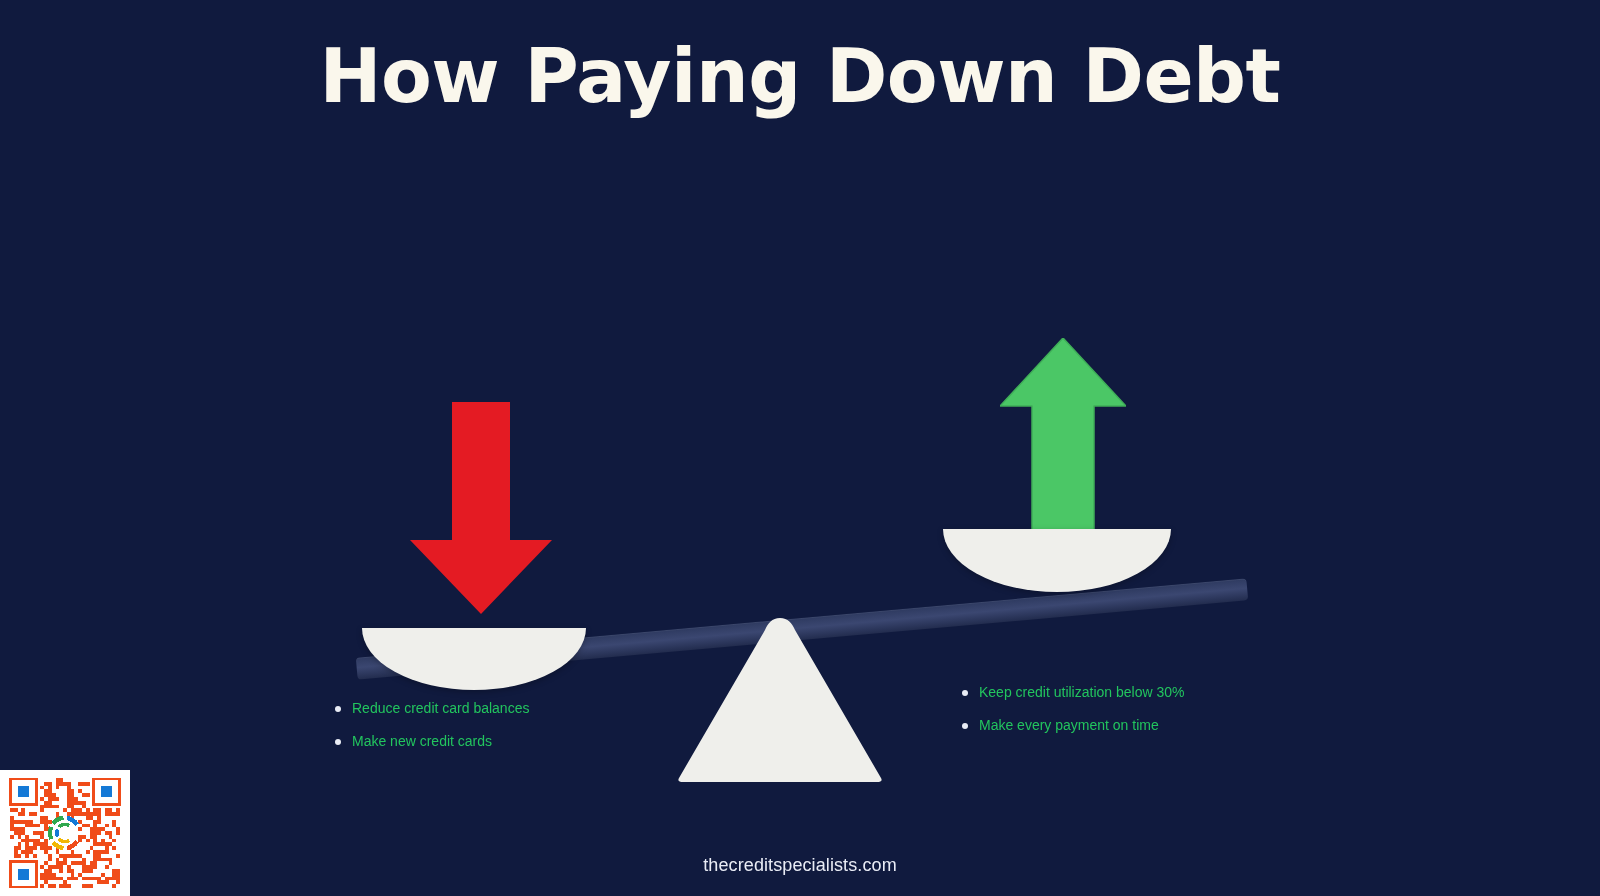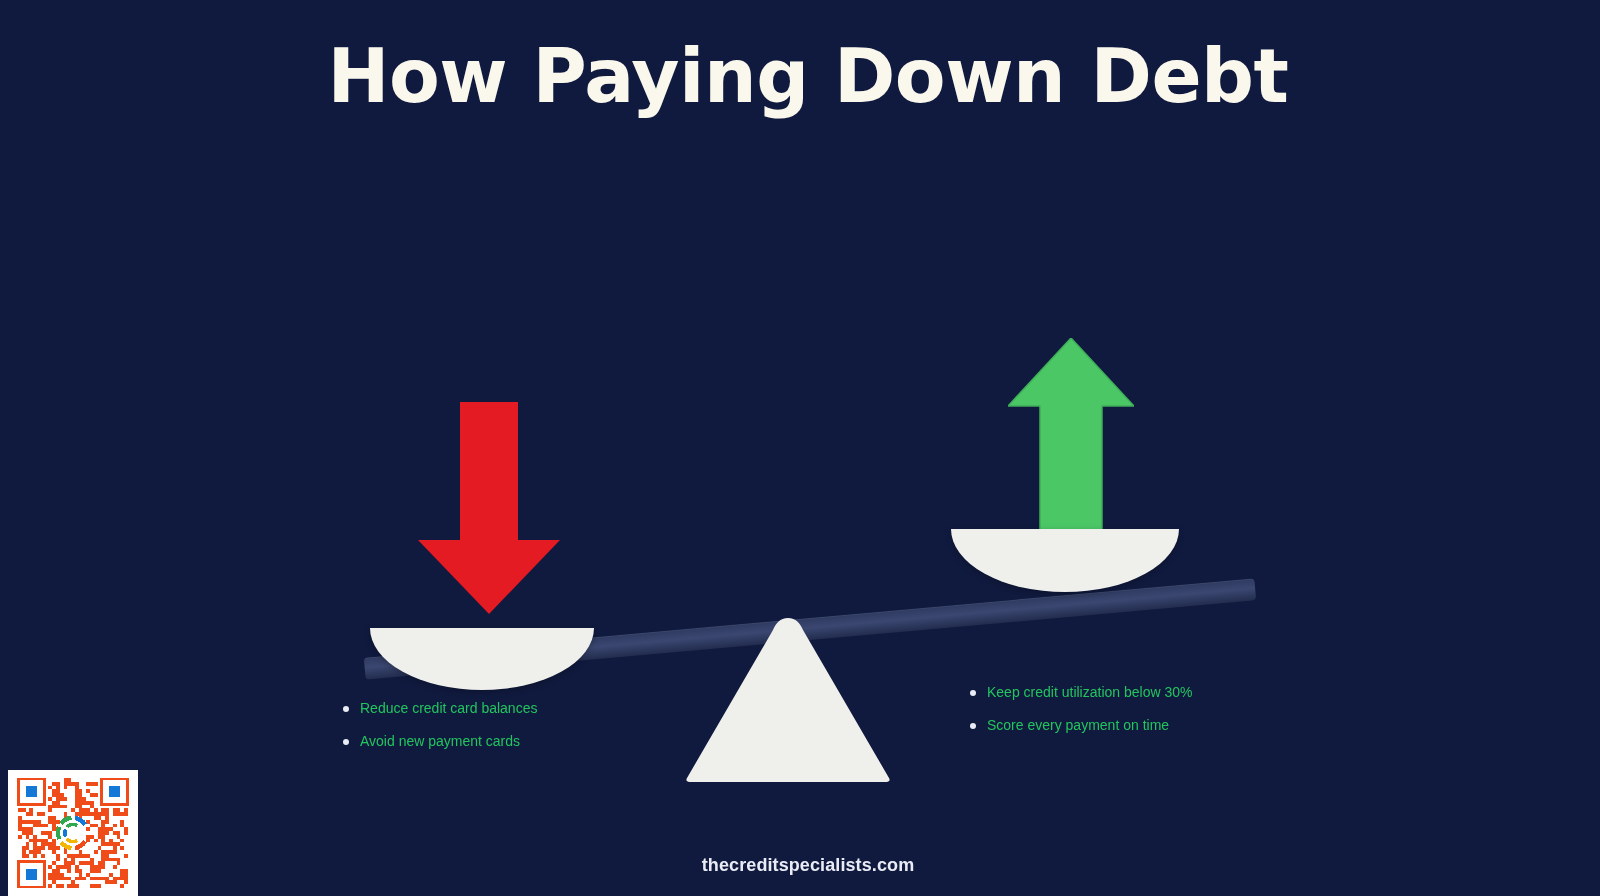--- a/index.html
+++ b/index.html
@@ -15,21 +15,20 @@
     font-family: "Liberation Sans", sans-serif;
     position: relative;
   }
 
   #canvas {
     position: relative;
     width: 1452px;
     height: 896px;
     background: #101A3E;
     overflow: hidden;
-    margin-left: 8px;
   }
 
   
   .title-block {
     position: absolute;
     top: 28px;
     left: 0;
     width: 1600px;
     text-align: center;
     padding: 0 180px;
@@ -151,21 +150,20 @@
   .footer-url {
     position: absolute;
     left: 0;
     top: 855px;
     width: 1600px;
     text-align: center;
     color: #E9ECF5;
     font-size: 18px;
     font-family: "Liberation Sans", sans-serif;
     letter-spacing: 0.1px;
-    font-weight: bold;
   }
 
   
   .qr-panel {
     position: absolute;
     left: 0px;
     top: 770px;
     width: 130px;
     height: 126px;
     background: #FFFFFF;
@@ -205,26 +203,26 @@
     <div class="fulcrum">
       <svg width="208" height="164" viewBox="0 0 208 164" xmlns="http://www.w3.org/2000/svg">
         <path d="M104 0 C112 0 116 5 119 12 L205 160 C206.5 162.5 205 164 202.5 164
                  L5.5 164 C3 164 1.5 162.5 3 160 L89 12 C92 5 96 0 104 0 Z" fill="#EFEFEB"></path>
       </svg>
     </div>
   </div>
 
   <ul class="bullets bullets-left">
     <li>Reduce credit card balances</li>
-    <li>Avoid new payment cards</li>
+    <li>Make new credit cards</li>
   </ul>
 
   <ul class="bullets bullets-right">
     <li>Keep credit utilization below 30%</li>
-    <li>Score every payment on time</li>
+    <li>Make every payment on time</li>
   </ul>
 
   <div class="footer-url">thecreditspecialists.com</div>
 
   <div class="qr-panel">
     <svg id="qr-svg" width="112" height="110" viewBox="0 0 29 29" xmlns="http://www.w3.org/2000/svg" shape-rendering="crispEdges">
       <rect x="0" y="0" width="29" height="29" fill="#FFFFFF"></rect>
       <g id="qr-modules" fill="#F04C19">
           <path d="M12 0h1v1h-1zM13 0h1v1h-1zM9 1h1v1h-1zM10 1h1v1h-1zM12 1h1v1h-1zM13 1h1v1h-1zM14 1h1v1h-1zM15 1h1v1h-1zM18 1h1v1h-1zM19 1h1v1h-1zM20 1h1v1h-1zM8 2h1v1h-1zM10 2h1v1h-1zM12 2h1v1h-1zM15 2h1v1h-1zM9 3h1v1h-1zM10 3h1v1h-1zM15 3h1v1h-1zM16 3h1v1h-1zM18 3h1v1h-1zM9 4h1v1h-1zM10 4h1v1h-1zM11 4h1v1h-1zM15 4h1v1h-1zM16 4h1v1h-1zM19 4h1v1h-1zM20 4h1v1h-1zM8 5h1v1h-1zM10 5h1v1h-1zM11 5h1v1h-1zM12 5h1v1h-1zM15 5h1v1h-1zM16 5h1v1h-1zM17 5h1v1h-1zM9 6h1v1h-1zM10 6h1v1h-1zM15 6h1v1h-1zM16 6h1v1h-1zM17 6h1v1h-1zM18 6h1v1h-1zM19 6h1v1h-1zM8 7h1v1h-1zM9 7h1v1h-1zM10 7h1v1h-1zM11 7h1v1h-1zM12 7h1v1h-1zM15 7h1v1h-1zM16 7h1v1h-1zM19 7h1v1h-1zM0 8h1v1h-1zM1 8h1v1h-1zM3 8h1v1h-1zM8 8h1v1h-1zM14 8h1v1h-1zM16 8h1v1h-1zM17 8h1v1h-1zM18 8h1v1h-1zM20 8h1v1h-1zM22 8h1v1h-1zM23 8h1v1h-1zM25 8h1v1h-1zM26 8h1v1h-1zM28 8h1v1h-1zM2 9h1v1h-1zM3 9h1v1h-1zM5 9h1v1h-1zM6 9h1v1h-1zM12 9h1v1h-1zM15 9h1v1h-1zM16 9h1v1h-1zM17 9h1v1h-1zM18 9h1v1h-1zM19 9h1v1h-1zM20 9h1v1h-1zM21 9h1v1h-1zM22 9h1v1h-1zM23 9h1v1h-1zM25 9h1v1h-1zM26 9h1v1h-1zM27 9h1v1h-1zM28 9h1v1h-1zM0 10h1v1h-1zM8 10h1v1h-1zM9 10h1v1h-1zM12 10h1v1h-1zM13 10h1v1h-1zM16 10h1v1h-1zM20 10h1v1h-1zM21 10h1v1h-1zM23 10h1v1h-1zM0 11h1v1h-1zM1 11h1v1h-1zM2 11h1v1h-1zM3 11h1v1h-1zM4 11h1v1h-1zM5 11h1v1h-1zM8 11h1v1h-1zM9 11h1v1h-1zM10 11h1v1h-1zM18 11h1v1h-1zM22 11h1v1h-1zM23 11h1v1h-1zM27 11h1v1h-1zM0 12h1v1h-1zM4 12h1v1h-1zM5 12h1v1h-1zM6 12h1v1h-1zM7 12h1v1h-1zM9 12h1v1h-1zM19 12h1v1h-1zM20 12h1v1h-1zM22 12h1v1h-1zM25 12h1v1h-1zM27 12h1v1h-1zM0 13h1v1h-1zM1 13h1v1h-1zM2 13h1v1h-1zM3 13h1v1h-1zM9 13h1v1h-1zM10 13h1v1h-1zM18 13h1v1h-1zM21 13h1v1h-1zM22 13h1v1h-1zM23 13h1v1h-1zM24 13h1v1h-1zM28 13h1v1h-1zM1 14h1v1h-1zM2 14h1v1h-1zM3 14h1v1h-1zM6 14h1v1h-1zM7 14h1v1h-1zM8 14h1v1h-1zM10 14h1v1h-1zM21 14h1v1h-1zM22 14h1v1h-1zM23 14h1v1h-1zM25 14h1v1h-1zM26 14h1v1h-1zM28 14h1v1h-1zM0 15h1v1h-1zM2 15h1v1h-1zM4 15h1v1h-1zM8 15h1v1h-1zM18 15h1v1h-1zM19 15h1v1h-1zM21 15h1v1h-1zM22 15h1v1h-1zM26 15h1v1h-1zM3 16h1v1h-1zM4 16h1v1h-1zM5 16h1v1h-1zM6 16h1v1h-1zM7 16h1v1h-1zM9 16h1v1h-1zM18 16h1v1h-1zM20 16h1v1h-1zM22 16h1v1h-1zM24 16h1v1h-1zM27 16h1v1h-1zM2 17h1v1h-1zM4 17h1v1h-1zM6 17h1v1h-1zM7 17h1v1h-1zM8 17h1v1h-1zM9 17h1v1h-1zM22 17h1v1h-1zM23 17h1v1h-1zM24 17h1v1h-1zM25 17h1v1h-1zM26 17h1v1h-1zM1 18h1v1h-1zM2 18h1v1h-1zM4 18h1v1h-1zM5 18h1v1h-1zM6 18h1v1h-1zM8 18h1v1h-1zM9 18h1v1h-1zM10 18h1v1h-1zM12 18h1v1h-1zM15 18h1v1h-1zM21 18h1v1h-1zM25 18h1v1h-1zM27 18h1v1h-1zM1 19h1v1h-1zM3 19h1v1h-1zM4 19h1v1h-1zM5 19h1v1h-1zM9 19h1v1h-1zM12 19h1v1h-1zM16 19h1v1h-1zM20 19h1v1h-1zM22 19h1v1h-1zM23 19h1v1h-1zM24 19h1v1h-1zM25 19h1v1h-1zM1 20h1v1h-1zM2 20h1v1h-1zM4 20h1v1h-1zM6 20h1v1h-1zM10 20h1v1h-1zM13 20h1v1h-1zM14 20h1v1h-1zM15 20h1v1h-1zM16 20h1v1h-1zM17 20h1v1h-1zM18 20h1v1h-1zM22 20h1v1h-1zM23 20h1v1h-1zM28 20h1v1h-1zM10 21h1v1h-1zM12 21h1v1h-1zM14 21h1v1h-1zM19 21h1v1h-1zM22 21h1v1h-1zM23 21h1v1h-1zM24 21h1v1h-1zM25 21h1v1h-1zM26 21h1v1h-1zM9 22h1v1h-1zM12 22h1v1h-1zM13 22h1v1h-1zM14 22h1v1h-1zM16 22h1v1h-1zM17 22h1v1h-1zM18 22h1v1h-1zM19 22h1v1h-1zM21 22h1v1h-1zM22 22h1v1h-1zM26 22h1v1h-1zM8 23h1v1h-1zM10 23h1v1h-1zM11 23h1v1h-1zM12 23h1v1h-1zM13 23h1v1h-1zM15 23h1v1h-1zM19 23h1v1h-1zM20 23h1v1h-1zM21 23h1v1h-1zM22 23h1v1h-1zM25 23h1v1h-1zM9 24h1v1h-1zM10 24h1v1h-1zM13 24h1v1h-1zM15 24h1v1h-1zM16 24h1v1h-1zM19 24h1v1h-1zM20 24h1v1h-1zM21 24h1v1h-1zM27 24h1v1h-1zM28 24h1v1h-1zM8 25h1v1h-1zM9 25h1v1h-1zM10 25h1v1h-1zM11 25h1v1h-1zM16 25h1v1h-1zM18 25h1v1h-1zM24 25h1v1h-1zM27 25h1v1h-1zM28 25h1v1h-1zM8 26h1v1h-1zM9 26h1v1h-1zM10 26h1v1h-1zM11 26h1v1h-1zM12 26h1v1h-1zM13 26h1v1h-1zM15 26h1v1h-1zM16 26h1v1h-1zM17 26h1v1h-1zM19 26h1v1h-1zM20 26h1v1h-1zM21 26h1v1h-1zM22 26h1v1h-1zM23 26h1v1h-1zM25 26h1v1h-1zM26 26h1v1h-1zM27 26h1v1h-1zM28 26h1v1h-1zM9 27h1v1h-1zM14 27h1v1h-1zM23 27h1v1h-1zM24 27h1v1h-1zM25 27h1v1h-1zM28 27h1v1h-1zM8 28h1v1h-1zM10 28h1v1h-1zM11 28h1v1h-1zM13 28h1v1h-1zM14 28h1v1h-1zM15 28h1v1h-1zM19 28h1v1h-1zM20 28h1v1h-1zM21 28h1v1h-1zM27 28h1v1h-1z"></path>
         </g>

